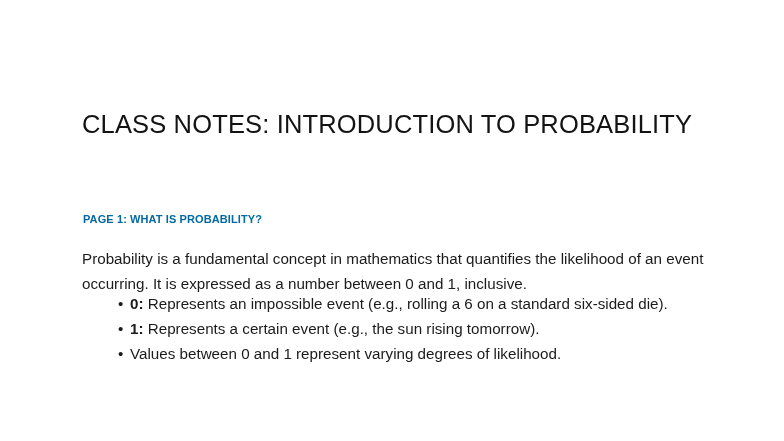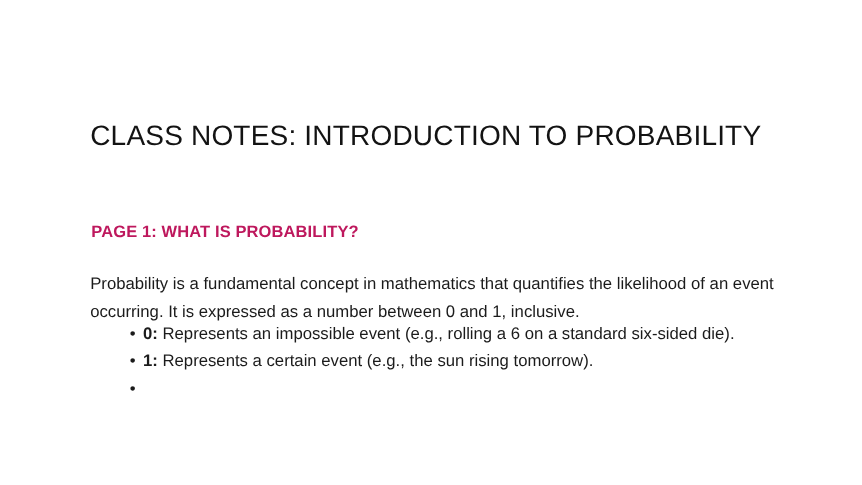--- a/index.html
+++ b/index.html
@@ -27,25 +27,25 @@
     top: 93px;
     font-size: 25.5px;
     font-weight: 400;
     letter-spacing: 0.15px;
     color: #131313;
     white-space: nowrap;
   }
   .section-heading {
     position: absolute;
     left: 83px;
-    top: 190px;
-    font-size: 15px;
+    top: 204px;
+    font-size: 11px;
     font-weight: 700;
     letter-spacing: 0.1px;
-    color: #be185d;
+    color: #0369a1;
     white-space: nowrap;
   }
   .body-para {
     position: absolute;
     left: 82px;
     top: 231px;
     width: 625px;
     font-size: 15.2px;
     line-height: 25px;
     color: #1b1b1b;
@@ -96,16 +96,17 @@
     <li>
       <span class="dot">•</span>
       <b>0:</b><span class="li-text"> Represents an impossible event (e.g., rolling a 6 on a standard six-sided die).</span>
     </li>
     <li>
       <span class="dot">•</span>
       <b>1:</b><span class="li-text"> Represents a certain event (e.g., the sun rising tomorrow).</span>
     </li>
     <li>
       <span class="dot">•</span>
+      <span class="li-text">Values between 0 and 1 represent varying degrees of likelihood.</span>
     </li>
   </ul>
 
 </div>
 
 </body></html>

